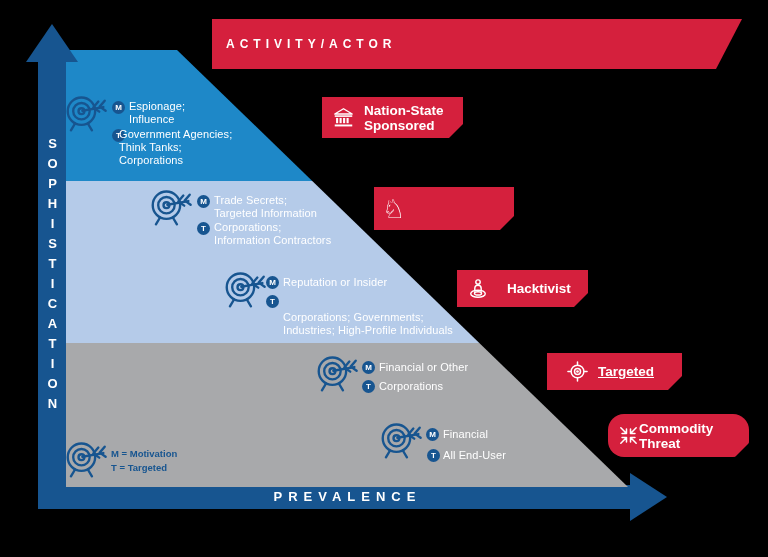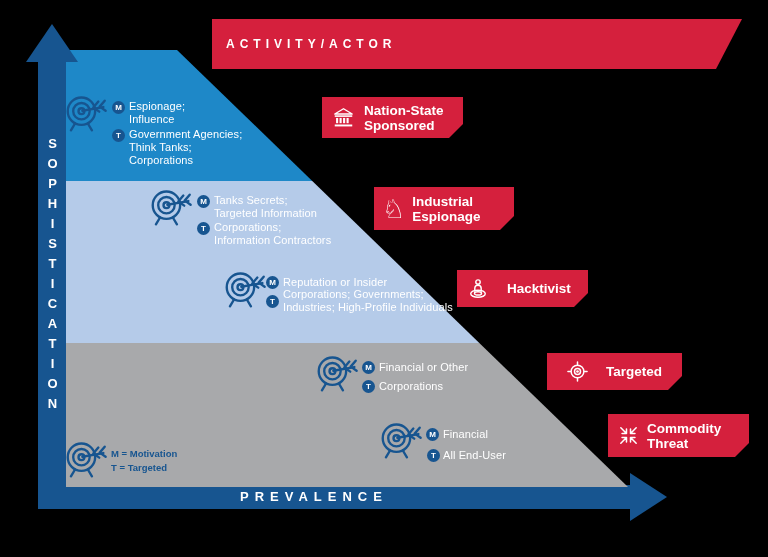--- a/index.html
+++ b/index.html
@@ -12,21 +12,21 @@
     border-bottom:38px solid #175590;z-index:3;}
   #y-bar{position:absolute;left:38px;top:58px;width:28px;height:451px;background:#175590;z-index:3;}
   #y-label-wrap{position:absolute;left:38px;top:136px;width:28px;height:280px;z-index:4;}
   #y-label-wrap span{display:block;margin:0 auto;writing-mode:vertical-lr;text-orientation:upright;
     color:#fff;font-weight:bold;font-size:13px;letter-spacing:5px;line-height:28px;}
   #x-bar{position:absolute;left:38px;top:485px;width:592px;height:24px;background:#175590;z-index:1;}
   #x-arrow-head{position:absolute;left:630px;top:473px;width:0;height:0;
     border-top:24px solid transparent;border-bottom:24px solid transparent;
     border-left:37px solid #175590;z-index:1;}
   #x-label{position:absolute;left:240px;top:485px;width:215px;height:24px;line-height:24px;
-    text-align:left;color:#fff;font-weight:bold;font-size:13px;letter-spacing:6px;z-index:3;}
+    text-align:center;color:#fff;font-weight:bold;font-size:13px;letter-spacing:6px;z-index:3;}
 
   
   #triangle{position:absolute;left:66px;top:50px;width:564px;height:437px;z-index:2;
     clip-path:polygon(0 0,111px 0,562px 100%,0 100%);}
   .band{position:absolute;left:0;width:100%;}
   #band-top{top:0;height:131px;background:#1e88c8;}
   #band-mid{top:131px;height:162px;background:#b5cbe9;}
   #band-low{top:293px;height:144px;background:#a8a9ab;}
 
   
@@ -34,22 +34,22 @@
     clip-path:polygon(0 0,100% 0,calc(100% - 26px) 100%,0 100%);
     display:flex;align-items:center;padding-left:14px;box-sizing:border-box;z-index:5;
     color:#fff;font-weight:bold;font-size:12px;letter-spacing:5px;}
   .ribbon{position:absolute;background:#d5203d;color:#fff;display:flex;align-items:center;
     clip-path:polygon(0 0,100% 0,100% calc(100% - 14px),calc(100% - 14px) 100%,0 100%);
     box-sizing:border-box;font-weight:bold;font-size:13.5px;line-height:15px;z-index:5;}
   .ribbon .ic{flex:0 0 auto;display:flex;align-items:center;justify-content:center;color:#fff;}
   .rib-nation{left:278px;top:97px;width:141px;height:41px;padding-left:10px;gap:9px;margin-left:44px;}
   .rib-industrial{left:374px;top:187px;width:140px;height:43px;padding-left:8px;gap:7px;}
   .rib-hacktivist{left:457px;top:270px;width:131px;height:37px;padding-left:10px;gap:18px;}
-  .rib-targeted{left:547px;top:353px;width:135px;height:37px;padding-left:19px;gap:17px;}
-  .rib-commodity{left:608px;top:414px;width:141px;height:43px;padding-left:10px;gap:8px;}
+  .rib-targeted{left:547px;top:353px;width:135px;height:37px;padding-left:19px;gap:9px;text-decoration:underline;}
+  .rib-commodity{left:608px;top:414px;width:141px;height:43px;padding-left:10px;border-radius:16px;}
   .knight{font-family:"DejaVu Sans",sans-serif;font-size:26px;line-height:1;font-weight:normal;}
 
   
   .t-icon{position:absolute;color:#175590;z-index:4;}
   .badge{position:absolute;width:13px;height:13px;border-radius:50%;background:#175590;color:#fff;
     font-size:8px;font-weight:bold;display:flex;align-items:center;justify-content:center;z-index:4;}
   .anno{position:absolute;color:#fff;font-size:11px;line-height:13px;z-index:4;letter-spacing:.1px;}
   #legend-text{position:absolute;left:111px;top:447px;color:#175590;font-size:9.5px;
     font-weight:bold;line-height:14px;z-index:4;}
 </style>
@@ -138,24 +138,20 @@
           <use href="#sym-building"></use>
         </svg>
       </span>
     <span>
       <div>Nation-State</div>
       <div>Sponsored</div>
     </span>
   </div>
   <div class="ribbon rib-industrial">
     <span class="ic knight">♘</span>
-    <span>
-      <div>Industrial</div>
-      <div>Espionage</div>
-    </span>
   </div>
   <div class="ribbon rib-hacktivist">
     <span class="ic">
       <svg width="22" height="22">
           <use href="#sym-person"></use>
         </svg>
       </span>
     <span>Hacktivist</span>
   </div>
   <div class="ribbon rib-targeted">
@@ -181,51 +177,51 @@
   <span class="t-icon" style="left:63px;top:92px">
     <svg width="46" height="42">
         <use href="#sym-target"></use>
       </svg></span>
   <span class="badge" style="left:112px;top:101px">M</span>
   <div class="anno" style="left:129px;top:100px">
     <div>Espionage;</div>
     <div>Influence</div>
   </div>
   <span class="badge" style="left:112px;top:129px">T</span>
-  <div class="anno" style="left:129px;top:128px">
+  <div class="anno" style="left:119px;top:128px">
     <div>Government Agencies;</div>
     <div>Think Tanks;</div>
     <div>Corporations</div>
   </div>
 
   <span class="t-icon" style="left:148px;top:186px">
     <svg width="46" height="42">
         <use href="#sym-target"></use>
       </svg></span>
   <span class="badge" style="left:197px;top:195px">M</span>
   <div class="anno" style="left:214px;top:194px">
-    <div>Tanks Secrets;</div>
+    <div>Trade Secrets;</div>
     <div>Targeted Information</div>
   </div>
   <span class="badge" style="left:197px;top:222px">T</span>
   <div class="anno" style="left:214px;top:221px">
     <div>Corporations;</div>
     <div>Information Contractors</div>
   </div>
 
   <span class="t-icon" style="left:222px;top:268px">
     <svg width="46" height="42">
         <use href="#sym-target"></use>
       </svg></span>
   <span class="badge" style="left:266px;top:276px">M</span>
   <div class="anno" style="left:283px;top:276px">
     <div>Reputation or Insider</div>
   </div>
   <span class="badge" style="left:266px;top:295px">T</span>
-  <div class="anno" style="left:283px;top:288px">
+  <div class="anno" style="left:283px;top:311px">
     <div>Corporations; Governments;</div>
     <div>Industries; High-Profile Individuals</div>
   </div>
 
   <span class="t-icon" style="left:314px;top:352px">
     <svg width="46" height="42">
         <use href="#sym-target"></use>
       </svg></span>
   <span class="badge" style="left:362px;top:361px">M</span>
   <div class="anno" style="left:379px;top:361px">

